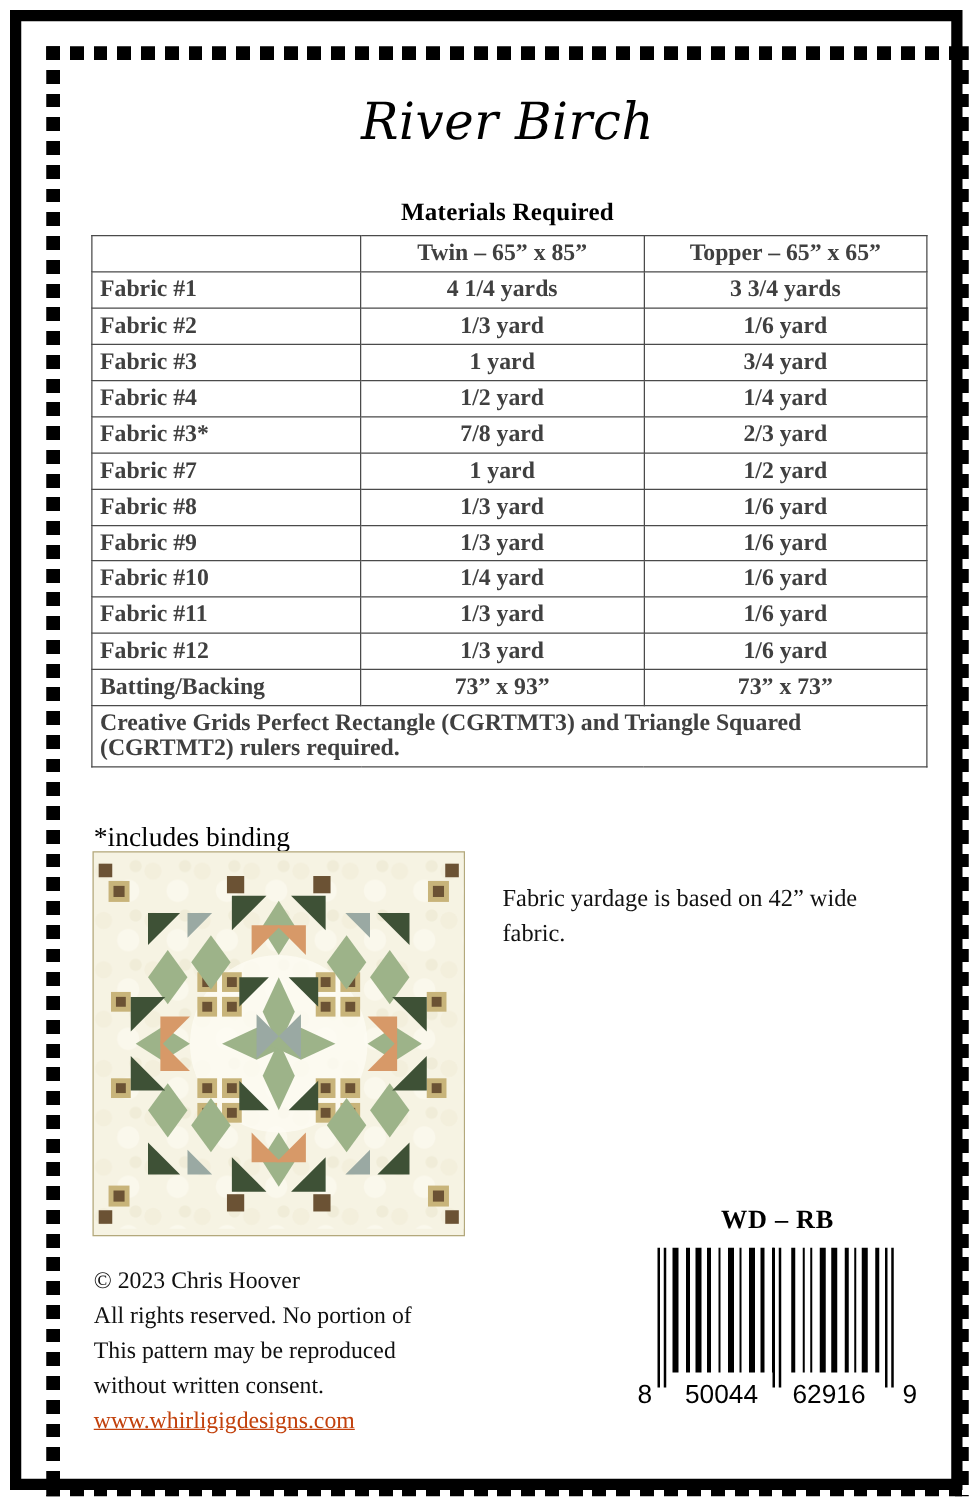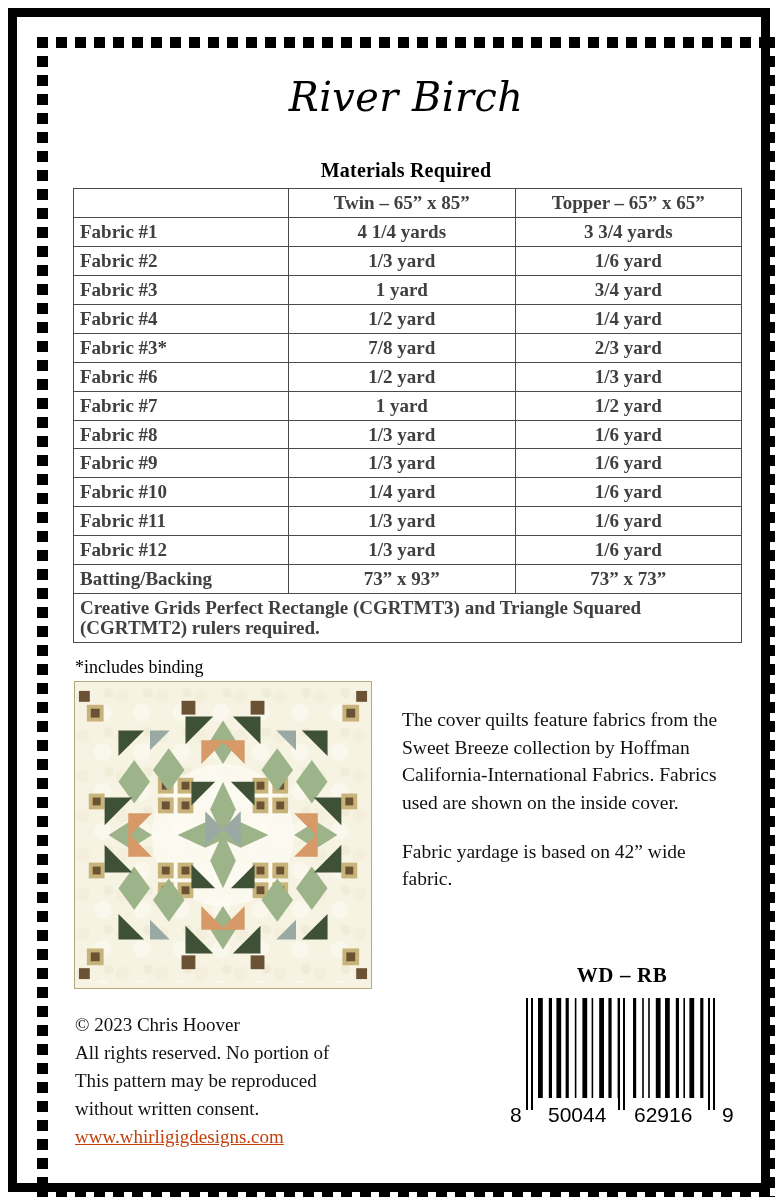--- a/index.html
+++ b/index.html
@@ -126,21 +126,21 @@
     height: 60px;
     line-height: 1.22;
     padding: 3px 6px 4px 6px;
     vertical-align: middle;
   }
 
   .binding-note {
     position: absolute;
     left: 18px;
     top: 606px;
-    font-size: 18px;
+    font-size: 22px;
     font-weight: normal;
   }
 
   
   .quilt-wrap {
     position: absolute;
     left: 17px;
     top: 630px;
     width: 298px;
     height: 308px;
@@ -238,25 +238,20 @@
           </tr>
           <tr>
             <td class="col-label">Fabric #4</td>
             <td class="col-val">1/2 yard</td>
             <td class="col-val">1/4 yard</td>
           </tr>
           <tr>
             <td class="col-label">Fabric #3*</td>
             <td class="col-val">7/8 yard</td>
             <td class="col-val">2/3 yard</td>
-          </tr>
-          <tr>
-            <td class="col-label">Fabric #6</td>
-            <td class="col-val">1/2 yard</td>
-            <td class="col-val">1/3 yard</td>
           </tr>
           <tr>
             <td class="col-label">Fabric #7</td>
             <td class="col-val">1 yard</td>
             <td class="col-val">1/2 yard</td>
           </tr>
           <tr>
             <td class="col-label">Fabric #8</td>
             <td class="col-val">1/3 yard</td>
             <td class="col-val">1/6 yard</td>
@@ -496,21 +491,20 @@
           <polygon points="224,44 204,44 224,64"></polygon>
           <polygon points="76,256 96,256 76,236"></polygon>
           <polygon points="224,256 204,256 224,236"></polygon>
           <polygon points="132,126 150,144 132,162"></polygon>
           <polygon points="168,126 150,144 168,162"></polygon>
         </g>
       </svg>
     </div>
 
     <div class="cover-text">
-      <p>The cover quilts feature fabrics from the Sweet Breeze collection by Hoffman California-International Fabrics.  Fabrics used are shown on the inside cover.</p>
       <p>Fabric yardage is based on 42” wide fabric.</p>
     </div>
 
     <div class="copyright">
       <div>© 2023 Chris Hoover</div>
       <div>All rights reserved.  No portion of</div>
       <div>This pattern may be reproduced</div>
       <div>without written consent.</div>
       <a class="weblink" href="#">www.whirligigdesigns.com</a>
     </div>

